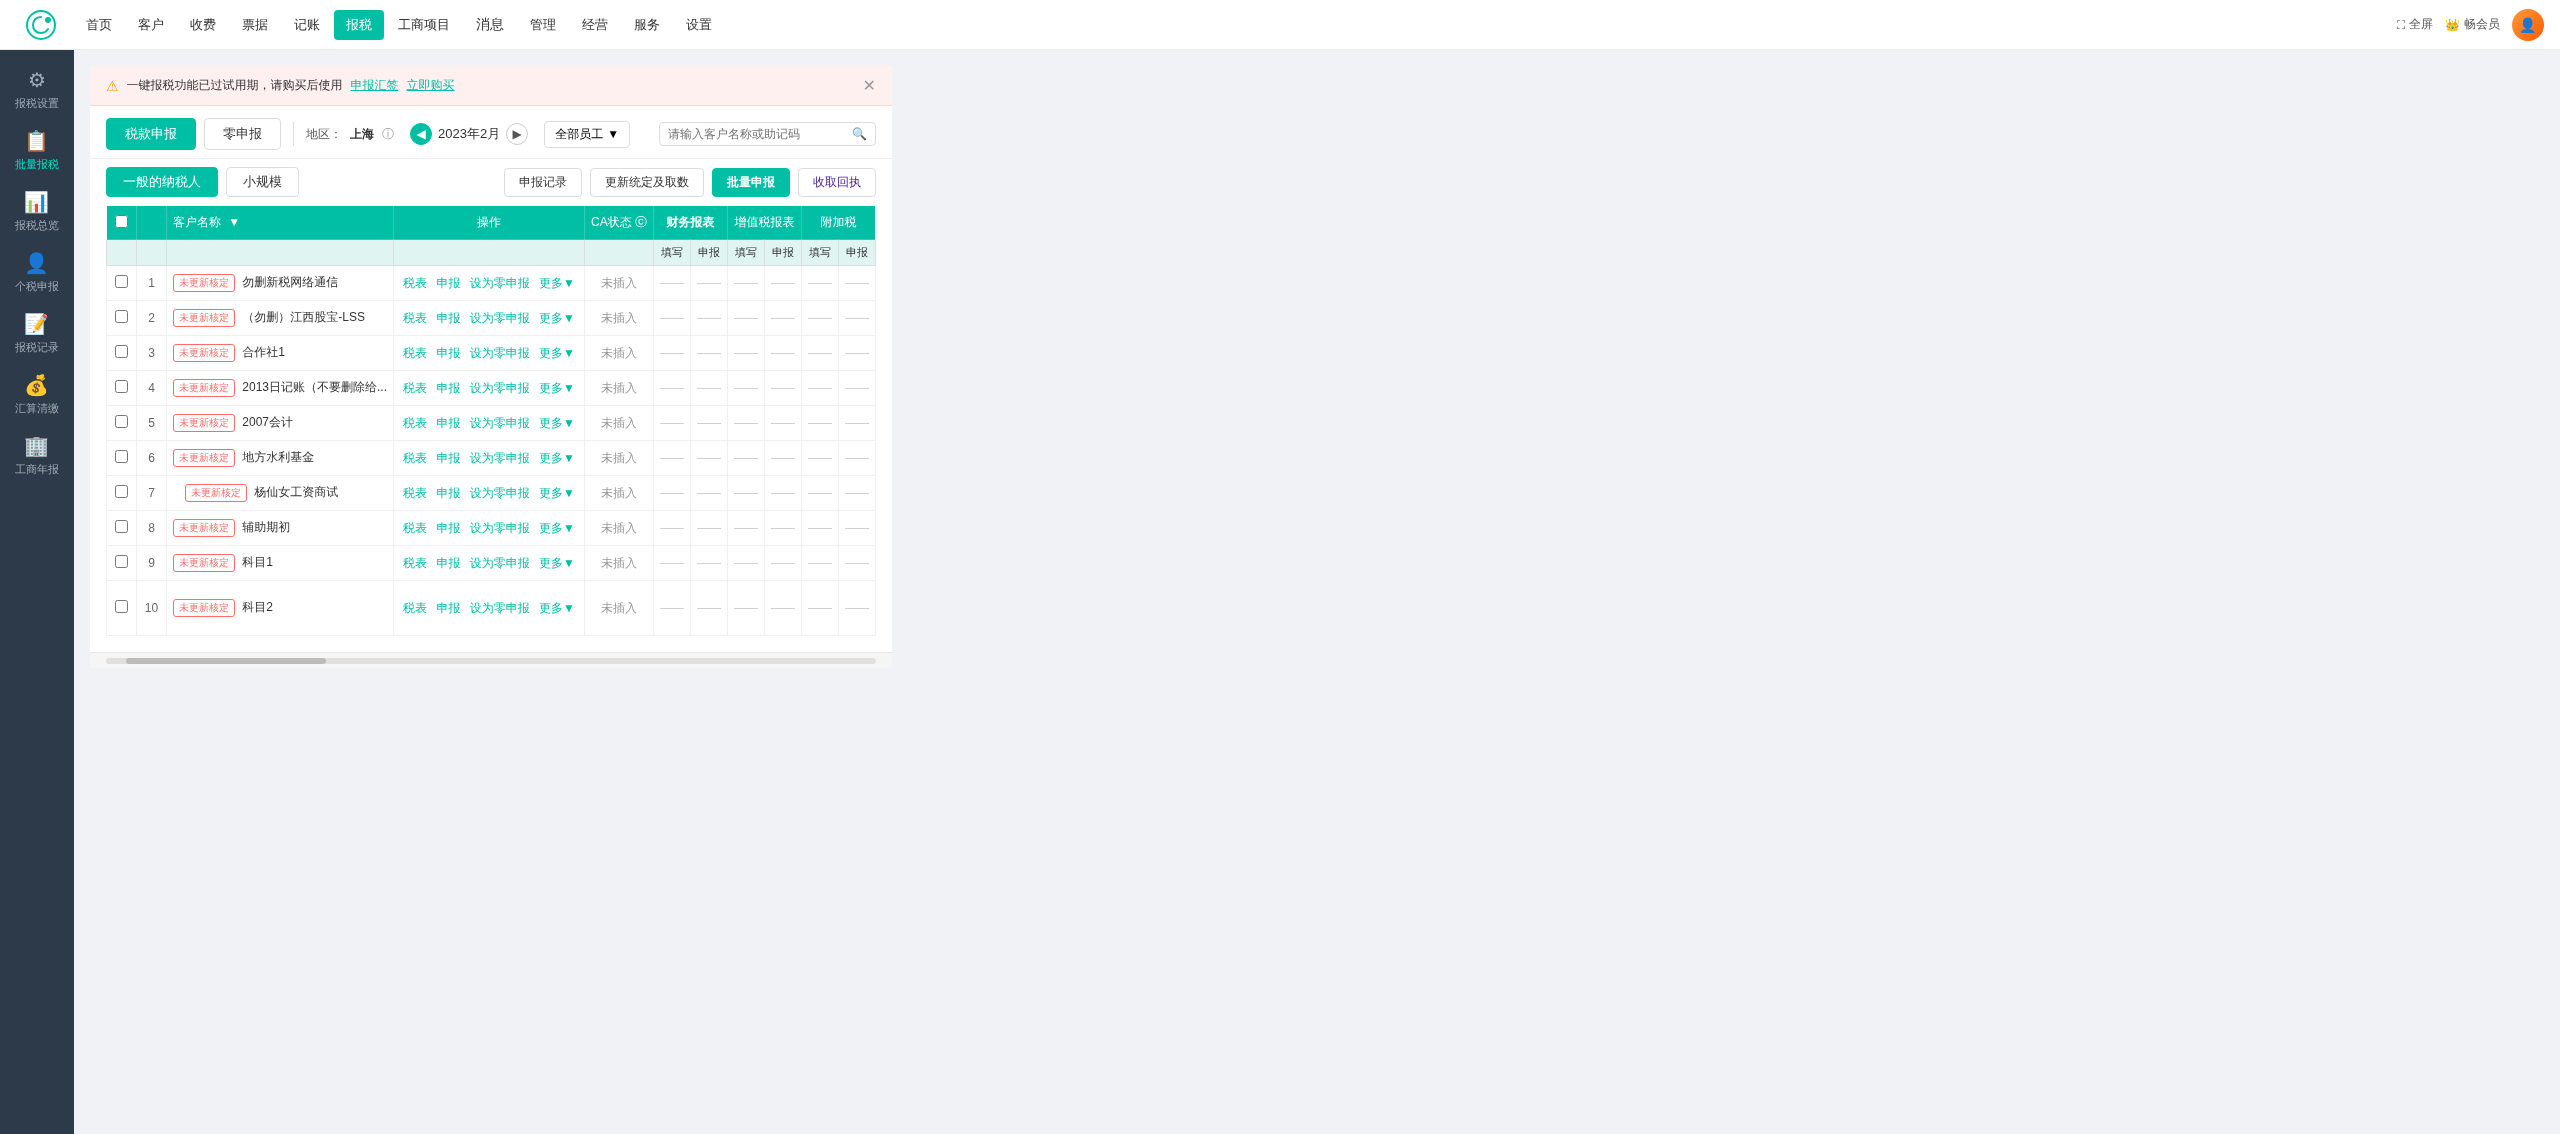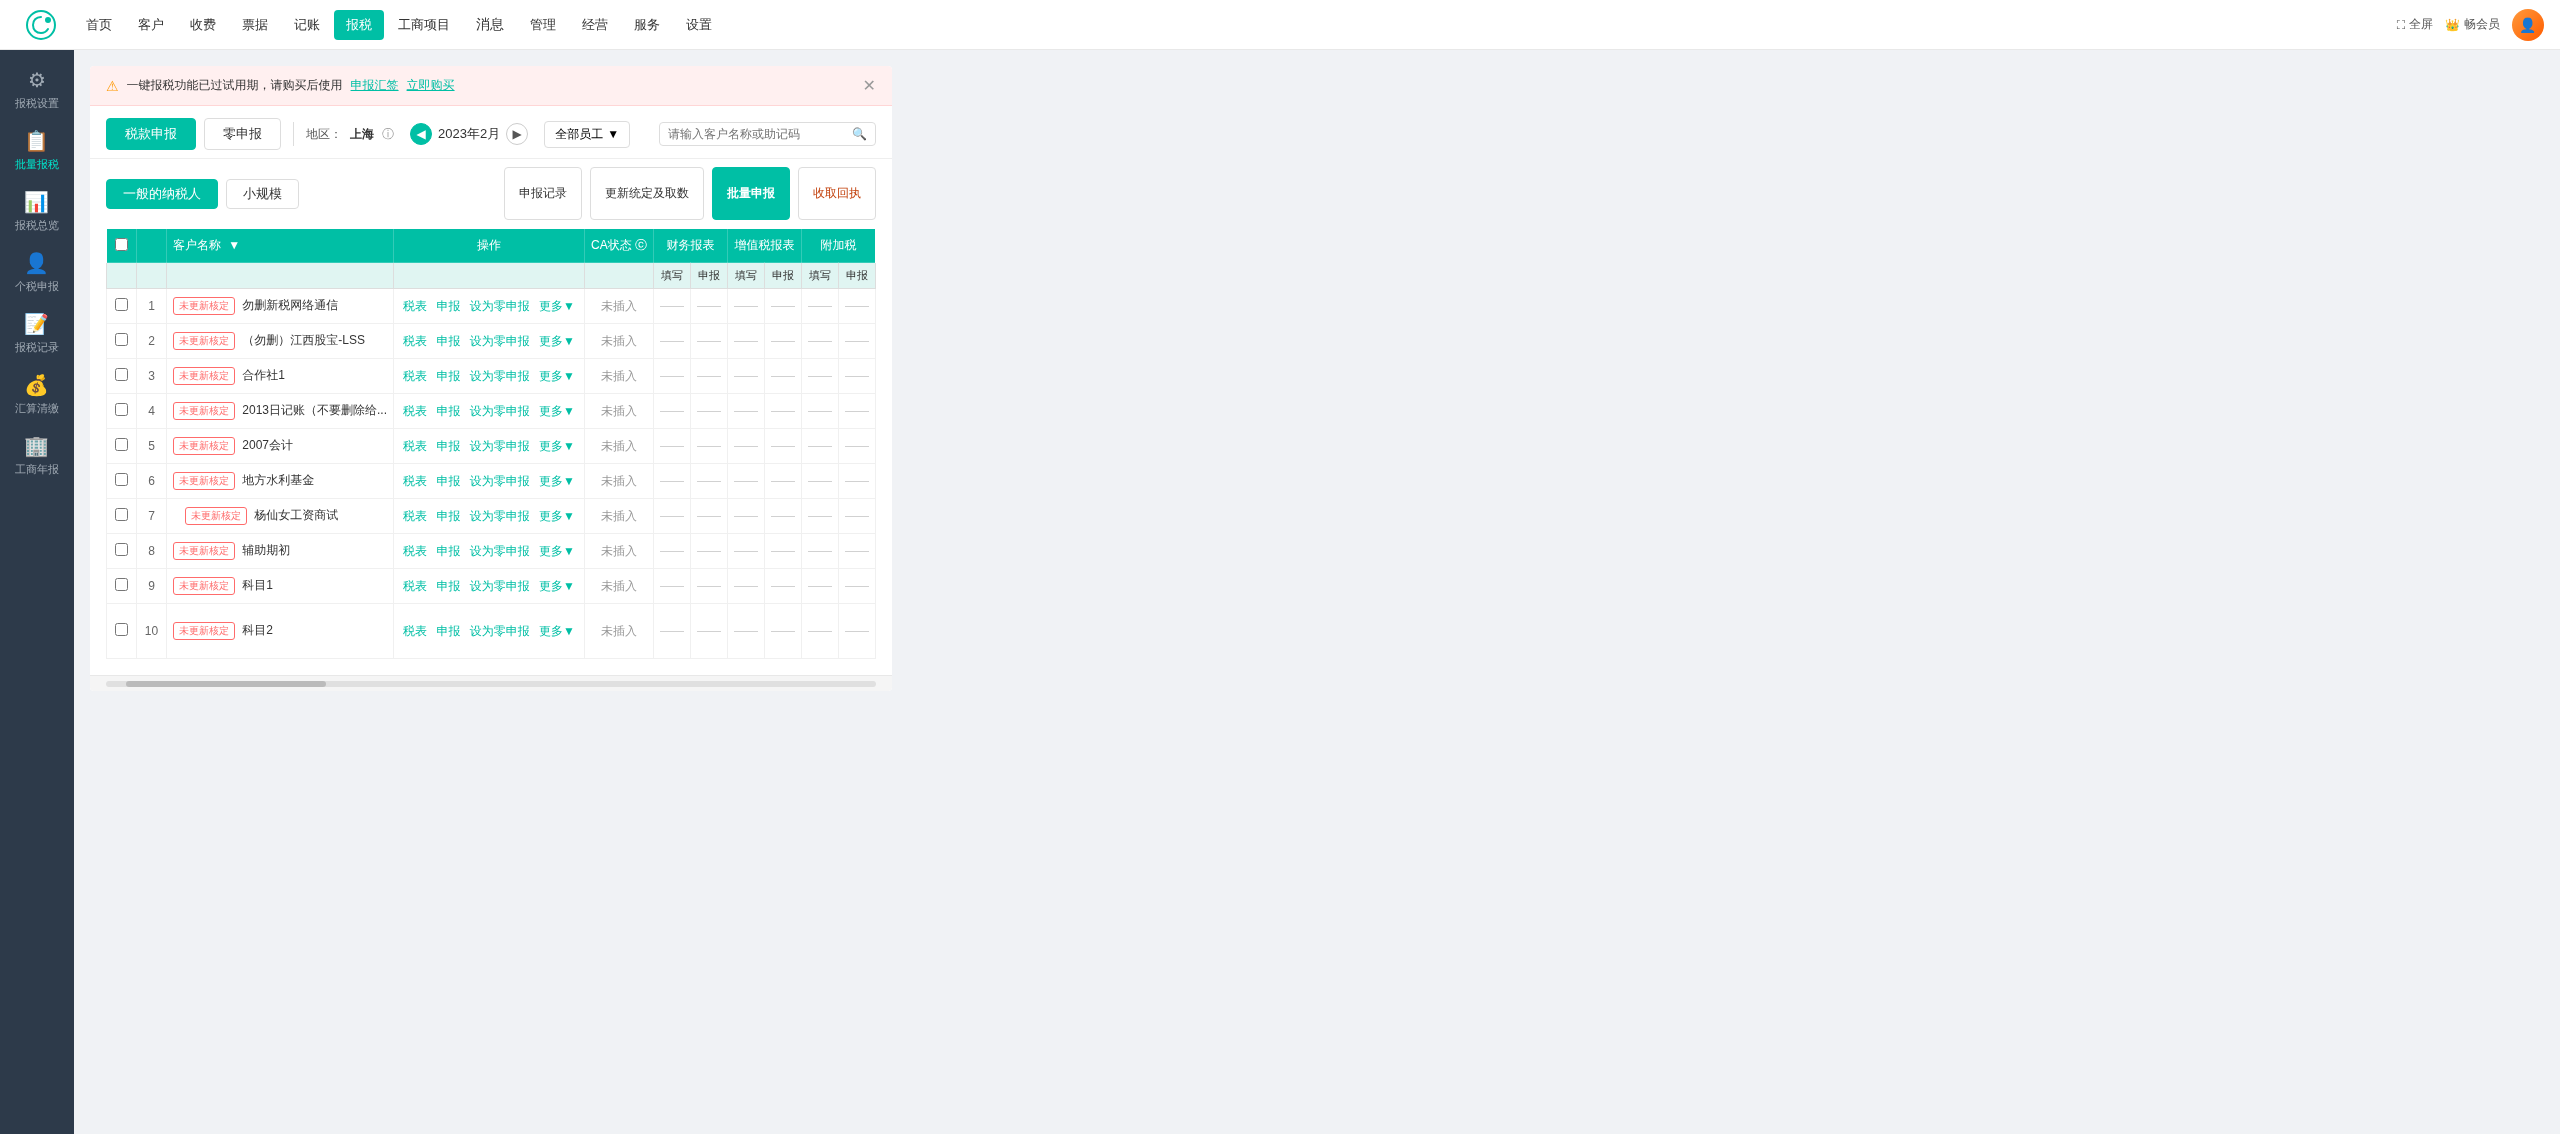--- a/index.html
+++ b/index.html
@@ -136,42 +136,42 @@
         </div>
       </div>
 
       <div style="padding:8px 16px;display:flex;align-items:center;gap:8px;">
         <button style="padding:5px 16px;border:1px solid #00bfa5;border-radius:4px;font-size:13px;cursor:pointer;background:#00bfa5;color:#fff;">一般的纳税人</button>
         <button style="padding:5px 16px;border:1px solid #ddd;border-radius:4px;font-size:13px;cursor:pointer;background:#fff;color:#333;">小规模</button>
         <div style="margin-left:auto;display:flex;gap:8px;">
           <button style="padding:5px 14px;border:1px solid #ddd;border-radius:4px;font-size:12px;cursor:pointer;background:#fff;color:#333;">申报记录</button>
           <button style="padding:5px 14px;border:1px solid #ddd;border-radius:4px;font-size:12px;cursor:pointer;background:#fff;color:#333;">更新统定及取数</button>
           <button style="padding:5px 14px;border:1px solid #00bfa5;border-radius:4px;font-size:12px;cursor:pointer;background:#00bfa5;color:#fff;font-weight:bold;">批量申报</button>
-          <button style="padding:17px 14px;border:1px solid #ddd;border-radius:4px;font-size:12px;cursor:pointer;background:#fff;color:#c2410c;">收取回执</button>
+          <button style="padding:5px 14px;border:1px solid #ddd;border-radius:4px;font-size:12px;cursor:pointer;background:#fff;color:#4c1d95;">收取回执</button>
         </div>
       </div>
 
       <div style="padding:0 16px 16px;overflow-x:auto;">
         <table style="width:100%;border-collapse:collapse;font-size:12px;">
           <thead>
             <tr style="background:#00bfa5;color:#fff;">
               <th style="padding:8px 6px;text-align:center;width:30px;border:1px solid rgba(255,255,255,0.2);">
                 <input type="checkbox" style="accent-color: rgb(255, 255, 255);">
               </th>
               <th style="padding:8px 6px;text-align:center;border:1px solid rgba(255,255,255,0.2);width:30px;"></th>
               <th style="padding:8px 6px;text-align:left;border:1px solid rgba(255,255,255,0.2);min-width:160px;">
                 <span>客户名称</span>
                 <span style="margin-left:4px;cursor:pointer;">▼</span>
               </th>
               <th style="padding:8px 6px;text-align:center;border:1px solid rgba(255,255,255,0.2);min-width:180px;">操作</th>
               <th style="padding:8px 6px;text-align:center;border:1px solid rgba(255,255,255,0.2);">
                 <span>CA状态</span>
                 <span style="cursor:pointer;">ⓒ</span>
               </th>
-              <th colspan="2" style="padding:8px 6px;text-align:center;border:1px solid rgba(255,255,255,0.2);">财务报表</th>
+              <th colspan="2" style="padding:8px 6px;text-align:center;border:1px solid rgba(255,255,255,0.2);font-weight:bold;">财务报表</th>
               <th colspan="2" style="padding:8px 6px;text-align:center;border:1px solid rgba(255,255,255,0.2);">增值税报表</th>
               <th colspan="2" style="padding:8px 6px;text-align:center;border:1px solid rgba(255,255,255,0.2);">附加税</th>
             </tr>
             <tr style="background:#e0f5f2;color:#333;">
               <th style="padding:5px 6px;border:1px solid #ddd;"></th>
               <th style="padding:5px 6px;border:1px solid #ddd;"></th>
               <th style="padding:5px 6px;border:1px solid #ddd;"></th>
               <th style="padding:5px 6px;border:1px solid #ddd;"></th>
               <th style="padding:5px 6px;border:1px solid #ddd;"></th>
               <th style="padding:5px 6px;text-align:center;border:1px solid #ddd;font-size:11px;">填写</th>

